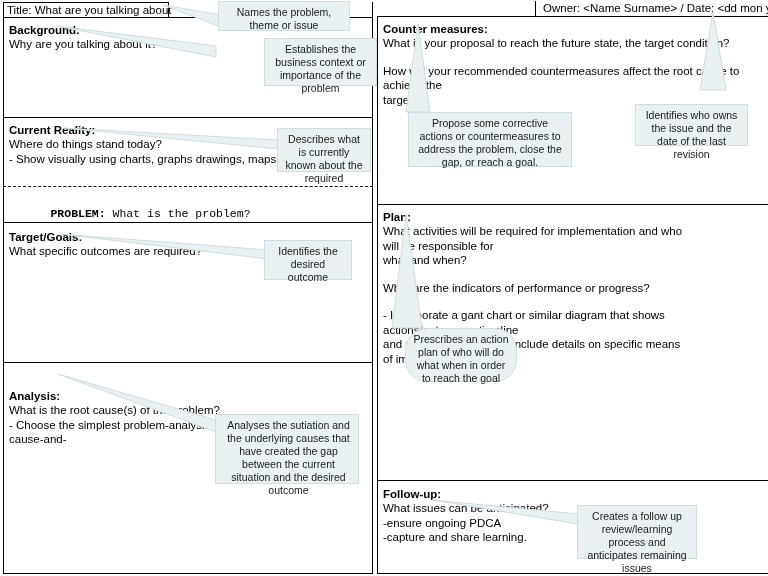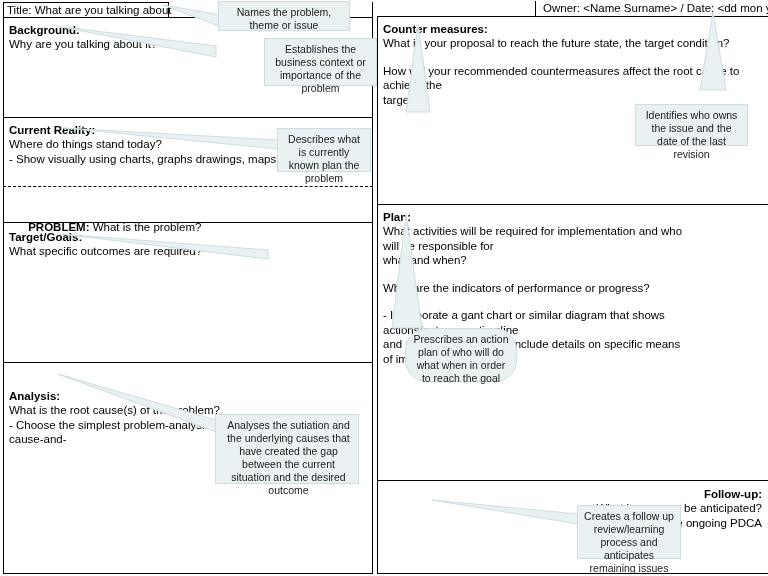--- a/index.html
+++ b/index.html
@@ -166,21 +166,21 @@
   </div>
   <div class="rule" style="top:117px;"></div>
 
   <div class="section" style="left:3px; top:119px; width:370px; height:65px;">
     <p class="sec-title">Current Reality:</p>
     <p class="sec-line">Where do things stand today?</p>
     <p class="sec-line">- Show visually using charts, graphs drawings, maps, etc</p>
   </div>
   <div class="rule-dashed" style="top:186px;"></div>
 
-  <div class="section" style="left:3px; top:201px; width:370px; height:32px;">
+  <div class="section" style="left:3px; top:188px; width:370px; height:32px;font-family:Liberation Mono, monospace;">
     <p class="sec-line">
       <b>PROBLEM:</b><span> </span><span>What is the problem?</span>
     </p>
   </div>
   <div class="rule" style="top:222px;"></div>
 
   <div class="section" style="left:3px; top:226px; width:370px; height:134px;">
     <p class="sec-title">Target/Goals:</p>
     <p class="sec-line">What specific outcomes are required?</p>
   </div>
@@ -206,24 +206,25 @@
     <p class="sec-line">What activities will be required for implementation and who will be responsible for</p>
     <p class="sec-line">what and when?</p>
     <div class="sec-gap"></div>
     <p class="sec-line">What are the indicators of performance or progress?</p>
     <div class="sec-gap"></div>
     <p class="sec-line">- Incorporate a gant chart or similar diagram that shows actions/outcomes, timeline</p>
     <p class="sec-line">and responsibilities. May include details on specific means of implementation.</p>
   </div>
   <div class="rule-right" style="top:480px;"></div>
 
-  <div class="section" style="left:377px; top:483px; width:391px; height:91px;text-align:right;">
+  <div class="section" style="left:377px; top:483px; width:391px; height:91px;">
     <p class="sec-title">Follow-up:</p>
     <p class="sec-line">What issues can be anticipated?</p>
     <p class="sec-line">-ensure ongoing PDCA</p>
+    <p class="sec-line">-capture and share learning.</p>
   </div>
 
   <div class="tail" style="left:163px; top:3px; width:60px; height:26px;">
     <svg width="60" height="26" viewBox="0 0 60 26">
         <polygon points="0,2 58,12 58,24"></polygon>
       </svg>
   </div>
 
   <div class="tail" style="left:56px; top:26px; width:162px; height:32px;">
     <svg width="162" height="32" viewBox="0 0 162 32">
@@ -278,31 +279,37 @@
   </div>
 
   <div class="callout" style="left:216px; top:38px; width:113px; height:48px;margin-left:48px;">
     <span class="ctext">Establishes the business context or importance of the problem</span>
   </div>
 
   <div class="callout" style="left:635px; top:104px; width:113px; height:42px;">
     <span class="ctext">Identifies who owns the issue and the date of the last revision</span>
   </div>
 
+  <div class="callout" style="left:408px; top:112px; width:164px; height:55px;">
+    <span class="ctext">Propose some corrective actions or countermeasures to address the problem, close the gap, or reach a goal.</span>
+  </div>
 
   <div class="callout" style="left:277px; top:128px; width:94px; height:44px;">
-    <span class="ctext">Describes what is currently known plan the problem</span>
-  </div>
-
+    <span class="ctext">Describes what is currently known about the required</span>
+  </div>
+
+  <div class="callout" style="left:264px; top:240px; width:88px; height:40px;">
+    <span class="ctext">Identifies the desired outcome</span>
+  </div>
 
   <div class="callout" style="left:405px; top:328px; width:112px; height:54px;border-radius:22px;">
     <span class="ctext">Prescribes an action plan of who will do what when in order to reach the goal</span>
   </div>
 
   <div class="callout" style="left:215px; top:414px; width:144px; height:70px;padding-left:8px;">
     <span class="ctext">Analyses the sutiation and the underlying causes  that have created the gap between the current situation and the desired outcome</span>
   </div>
 
-  <div class="callout" style="left:577px; top:505px; width:104px; height:54px;">
+  <div class="callout" style="left:577px; top:505px; width:120px; height:54px;">
     <span class="ctext">Creates a follow up review/learning process and anticipates remaining issues</span>
   </div>
 
 </div>
 
 </body></html>

